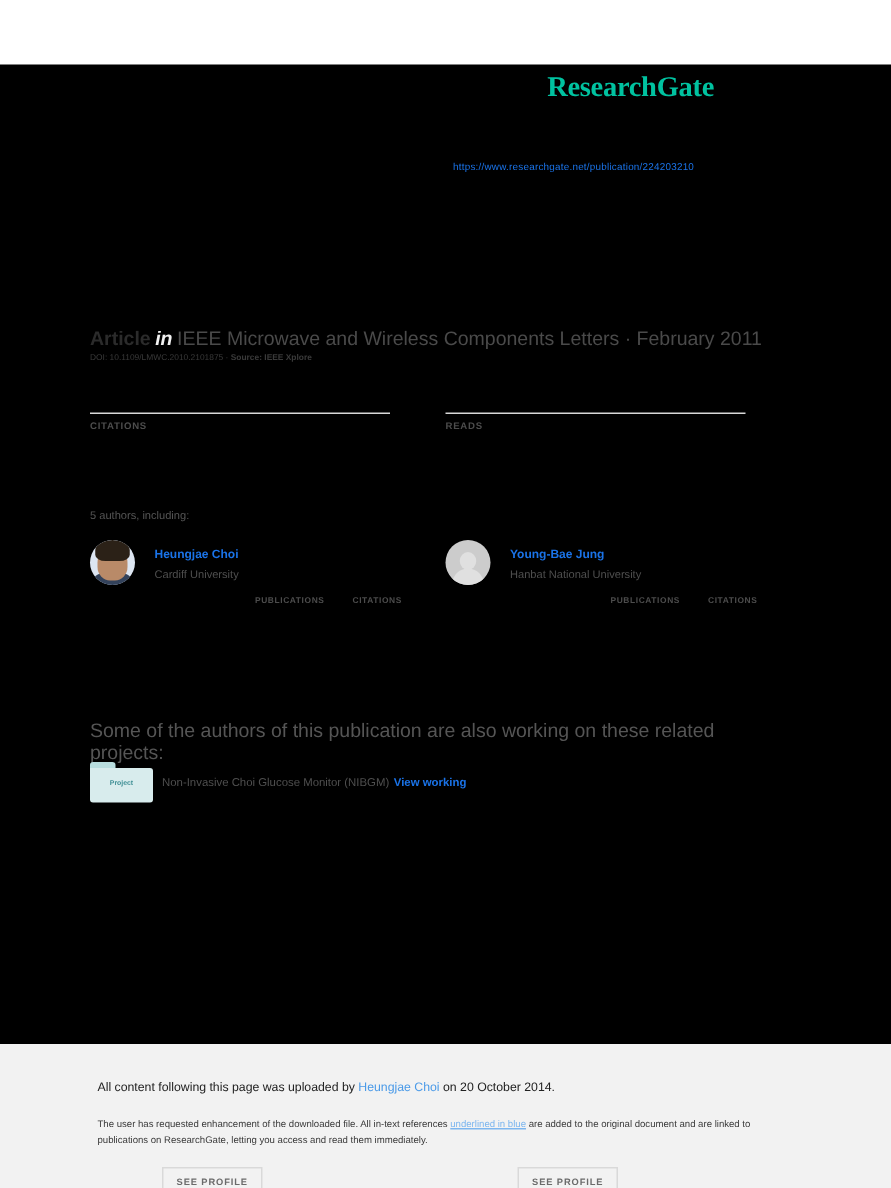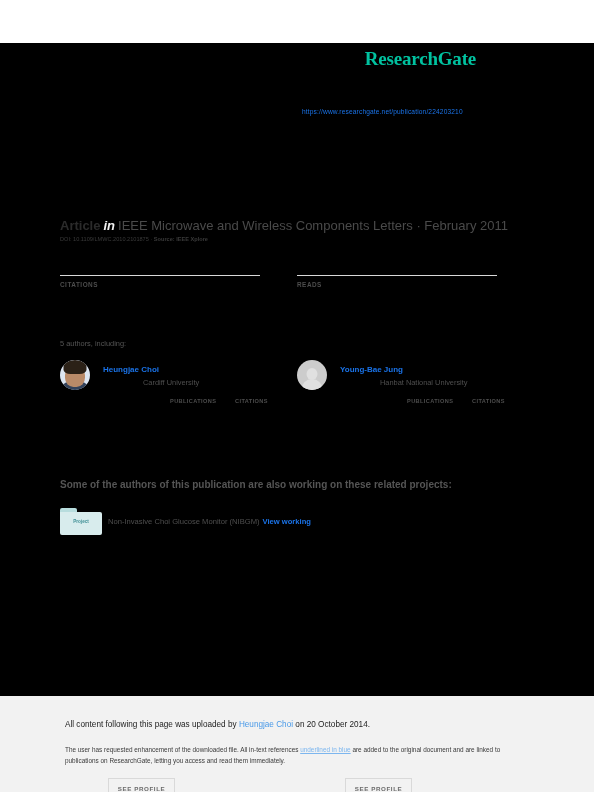--- a/index.html
+++ b/index.html
@@ -253,21 +253,20 @@
     color: #1a73e8;
     white-space: nowrap;
   }
   .author-affil {
     position: absolute;
     left: 43px;
     top: 18px;
     font-size: 7.4px;
     color: #4f4f4f;
     white-space: nowrap;
-    margin-left: 40px;
   }
   .author-metrics {
     position: absolute;
     left: 48px;
     top: 38px;
     width: 185px;
     height: 14px;
   }
   .metric {
     position: absolute;
@@ -305,22 +304,22 @@
     line-height: 19px;
     box-sizing: border-box;
   }
   .author.a1 .see-profile { left: 48px; }
 
   
   .projects-head {
     position: absolute;
     left: 60px;
     top: 479px;
-    font-size: 10px;
-    font-weight: bold;
+    font-size: 13px;
+    font-weight: normal;
     color: #555555;
   }
   .project-row {
     position: absolute;
     left: 60px;
     top: 508px;
     width: 400px;
     height: 28px;
   }
   .folder-icon {

